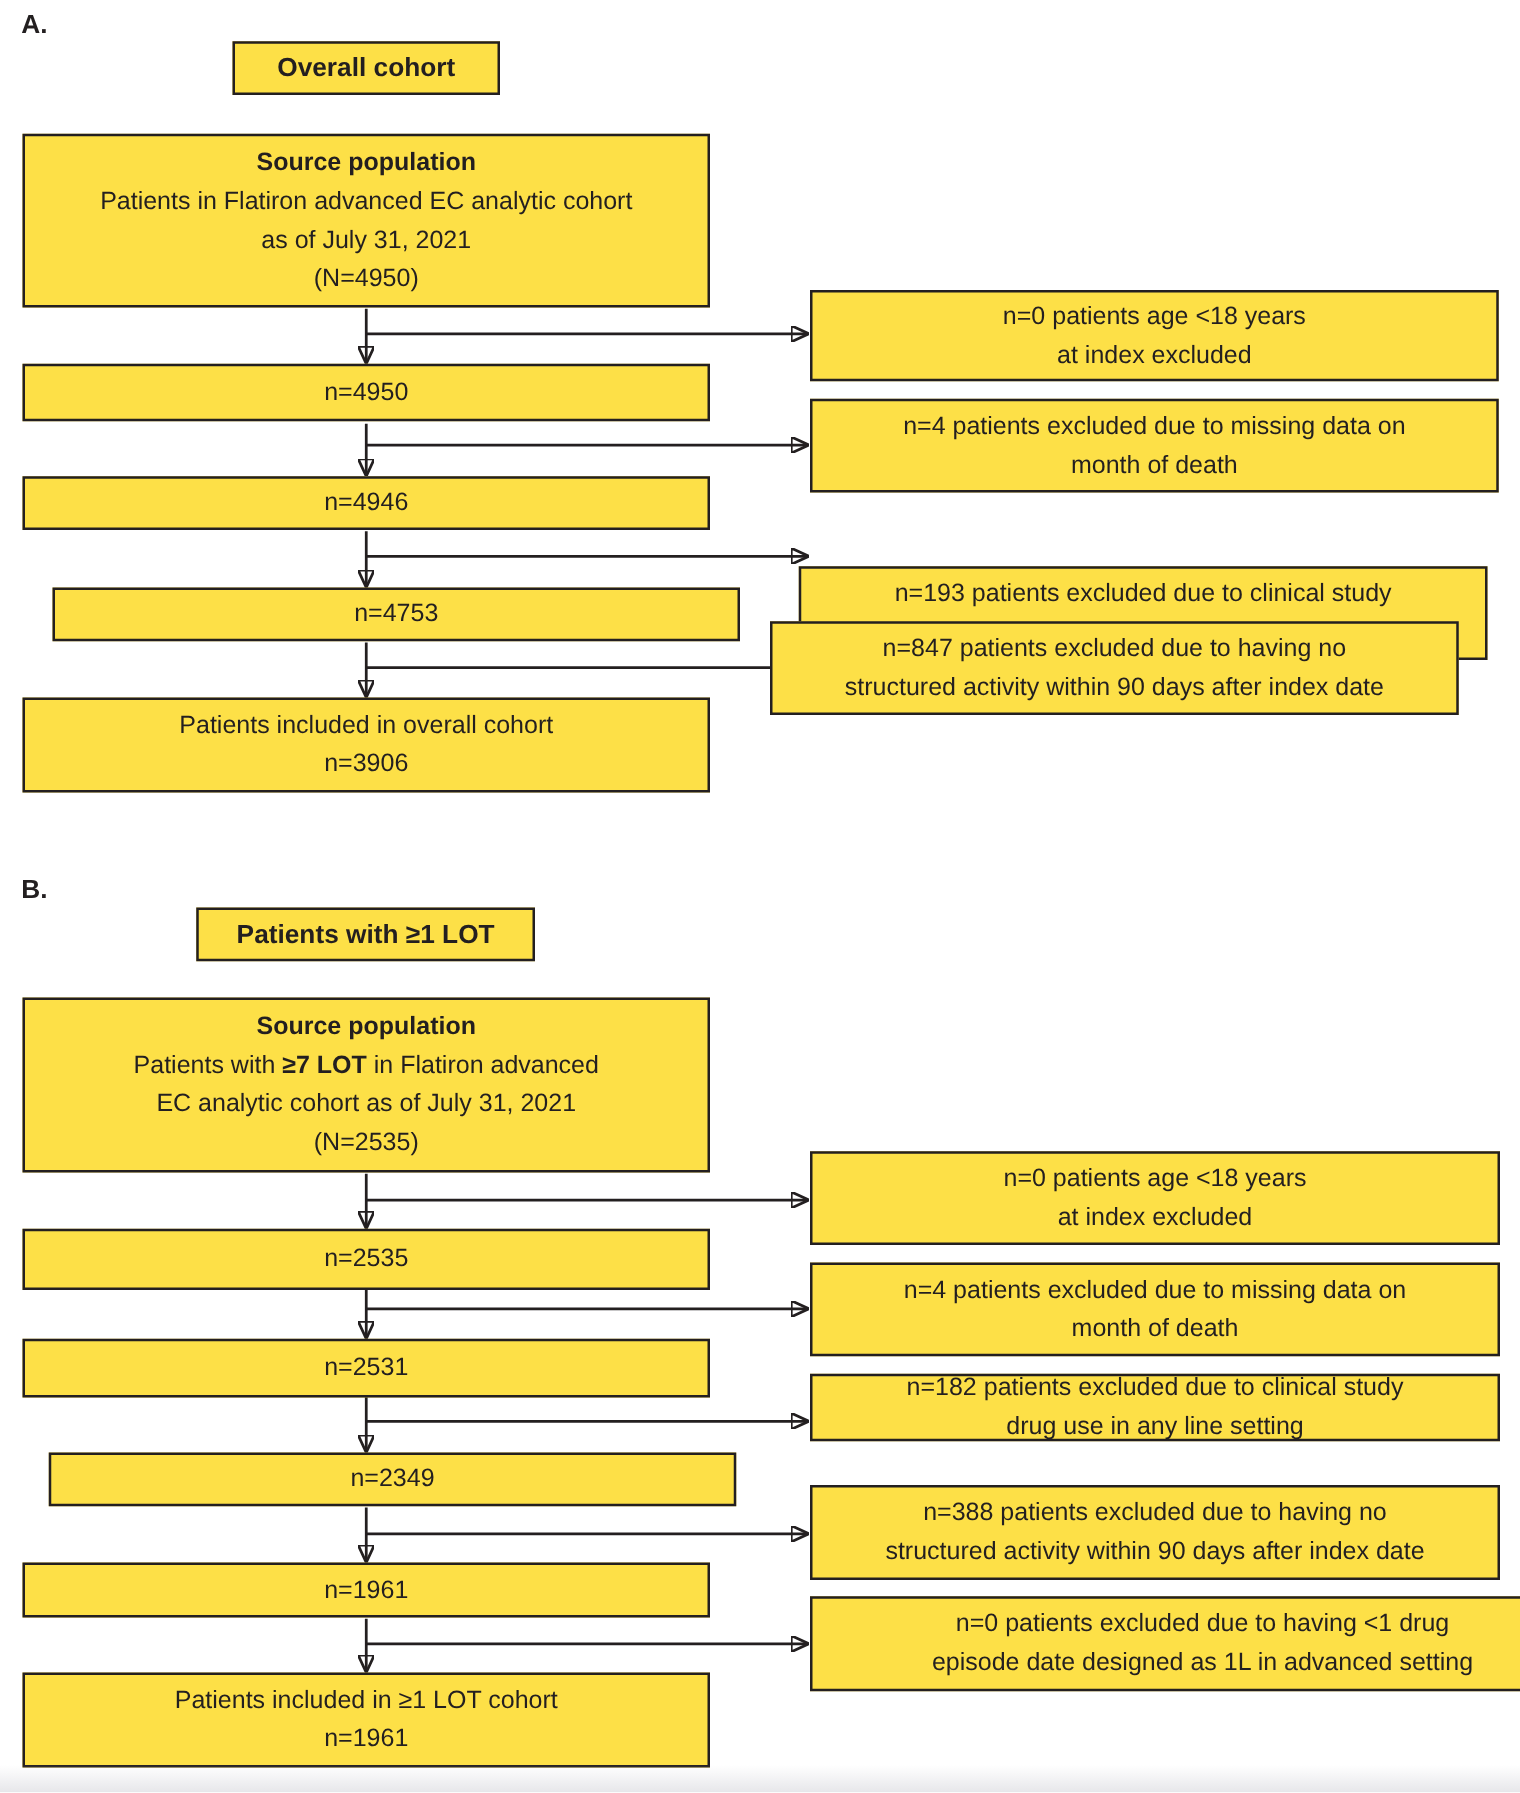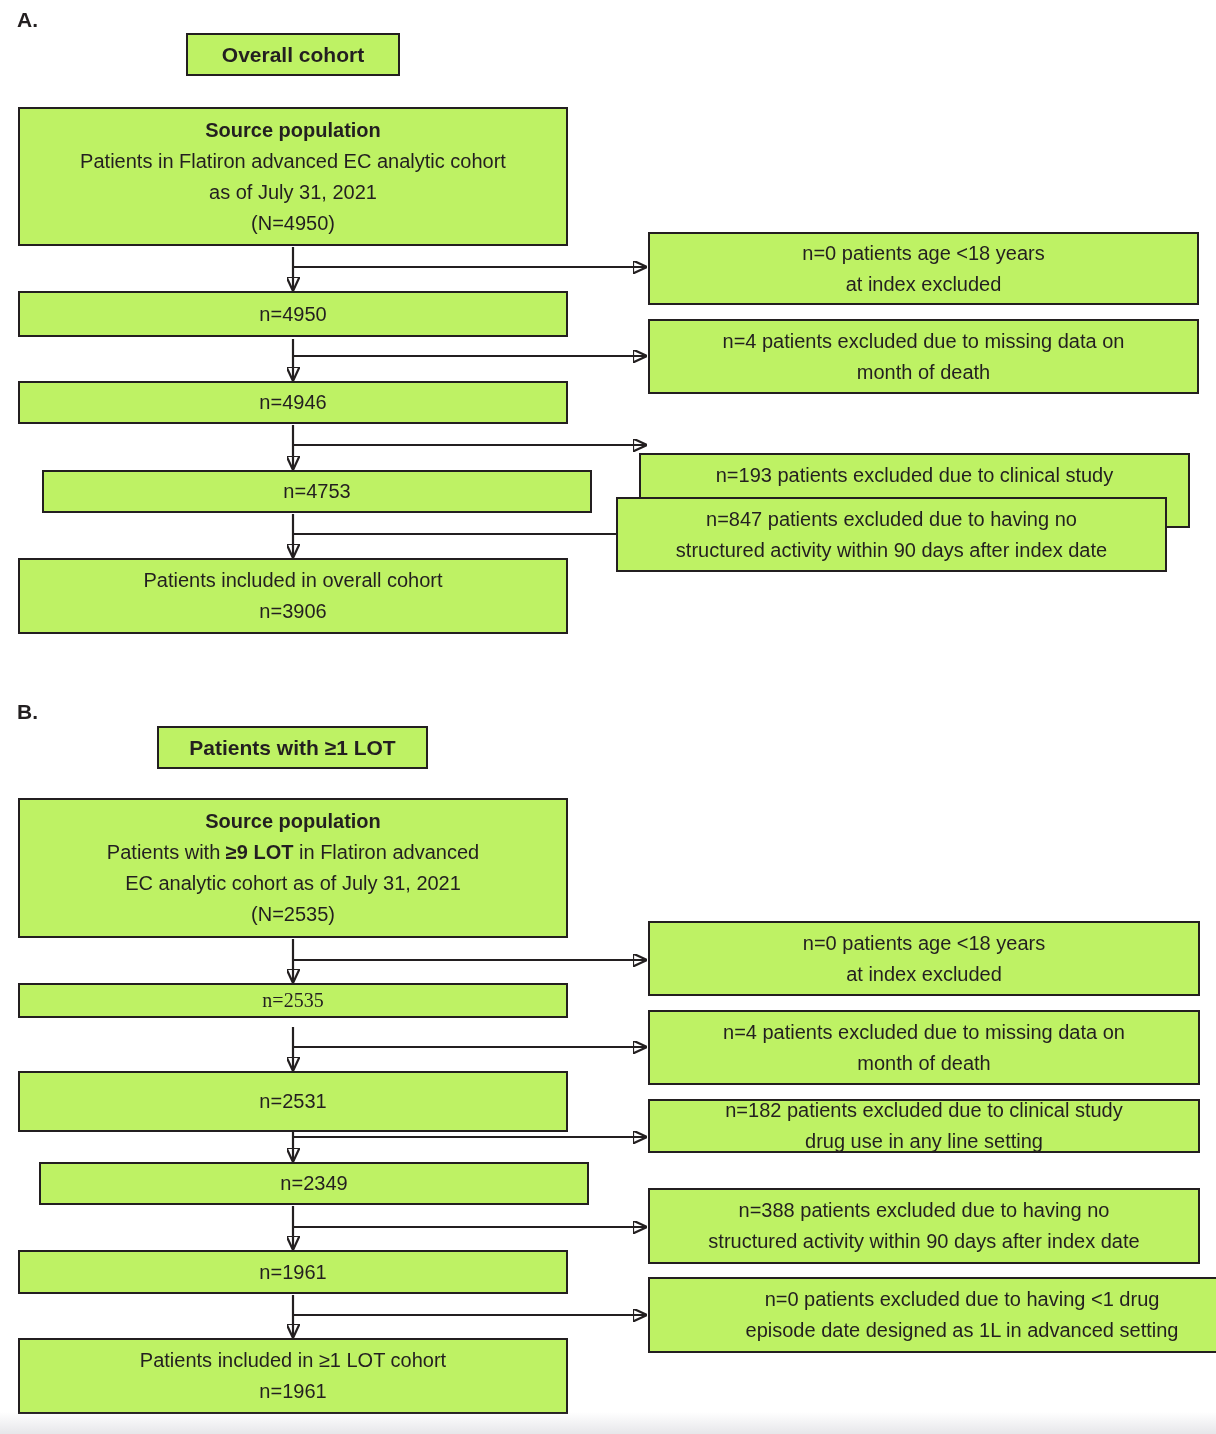--- a/index.html
+++ b/index.html
@@ -17,21 +17,21 @@
   }
   .panel-label {
     position: absolute;
     font-size: 21px;
     font-weight: bold;
     color: #231f20;
   }
   .box {
     position: absolute;
     border: 2px solid #231f20;
-    background: #bef264;
+    background: #fde047;
     display: flex;
     flex-direction: column;
     align-items: center;
     justify-content: center;
     text-align: center;
     font-size: 20px;
     line-height: 31px;
     color: #231f20;
     padding: 13px 6px;
   }
@@ -142,30 +142,30 @@
   </div>
 
   <div class="panel-label" style="left:17px; top:700px;">B.</div>
 
   <div class="box title-box" style="left:157px; top:726px; width:271px; height:43px;">
     <span>Patients with ≥1 LOT</span>
   </div>
 
   <div class="box" style="left:18px; top:798px; width:550px; height:140px;">
     <div class="bold">Source population</div>
-    <div><span>Patients with </span><span class="bold">≥9 LOT</span><span> in Flatiron advanced</span></div>
+    <div><span>Patients with </span><span class="bold">≥7 LOT</span><span> in Flatiron advanced</span></div>
     <div>EC analytic cohort as of July 31, 2021</div>
     <div>(N=2535)</div>
   </div>
 
-  <div class="box" style="left:18px; top:983px; width:550px; height:35px;font-family:Liberation Serif, serif;">
+  <div class="box" style="left:18px; top:983px; width:550px; height:49px;">
     <span>n=2535</span>
   </div>
 
-  <div class="box" style="left:18px; top:1071px; width:550px; height:61px;">
+  <div class="box" style="left:18px; top:1071px; width:550px; height:47px;">
     <span>n=2531</span>
   </div>
 
   <div class="box" style="left:18px; top:1162px; width:550px; height:43px;margin-left:21px;">
     <span>n=2349</span>
   </div>
 
   <div class="box" style="left:18px; top:1250px; width:550px; height:44px;">
     <span>n=1961</span>
   </div>

